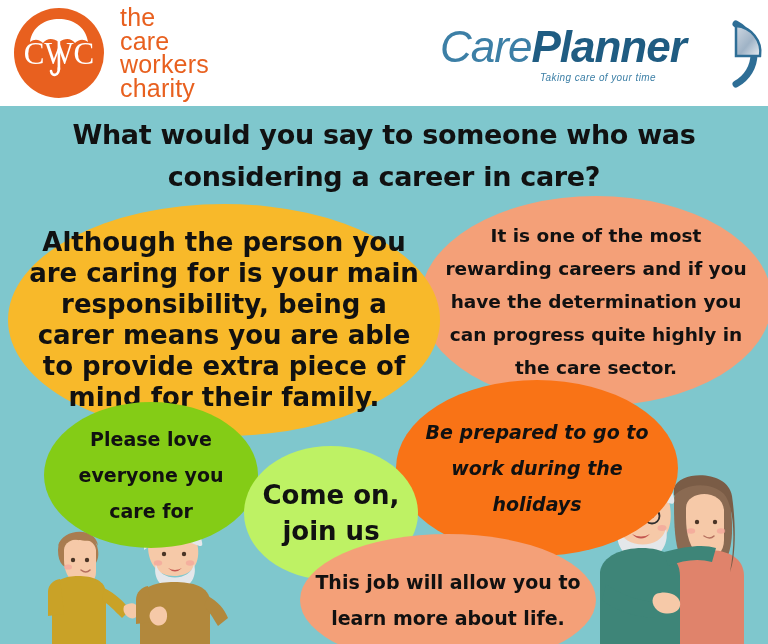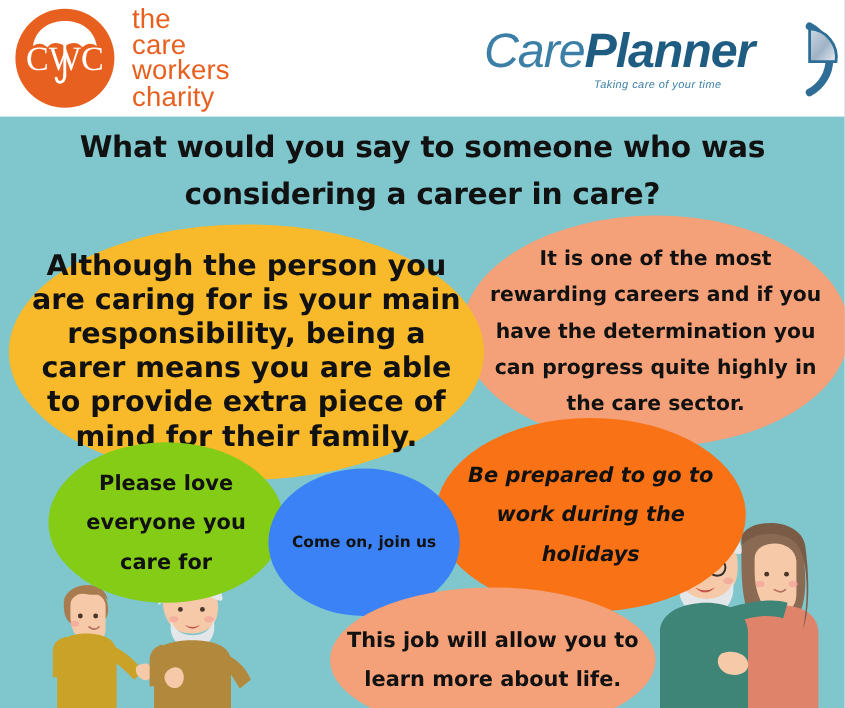--- a/index.html
+++ b/index.html
@@ -72,22 +72,22 @@
   }
   #b-orange{
     left:396px;top:380px;width:282px;height:176px;background:#f97316;
     font-size:19px;line-height:36px;padding:0 16px;z-index:22;font-style:italic;
   }
   #b-peach-left{
     left:44px;top:402px;width:214px;height:146px;background:#84cc16;
     font-size:19px;line-height:36px;padding:0 12px;z-index:24;
   }
   #b-yellow-small{
-    left:244px;top:426px;width:174px;height:134px;background:#3b82f6;
-    font-size:14px;line-height:36px;padding:0 10px;z-index:26;
+    left:244px;top:446px;width:174px;height:134px;background:#bef264;
+    font-size:26px;line-height:36px;padding:0 10px;z-index:26;
   }
   #b-peach-bottom{
     left:300px;top:534px;width:296px;height:132px;background:#F4A078;
     font-size:19px;line-height:36px;padding:0 14px;z-index:28;
   }
 </style>
 </head>
 <body>
 
 <div id="poster">

